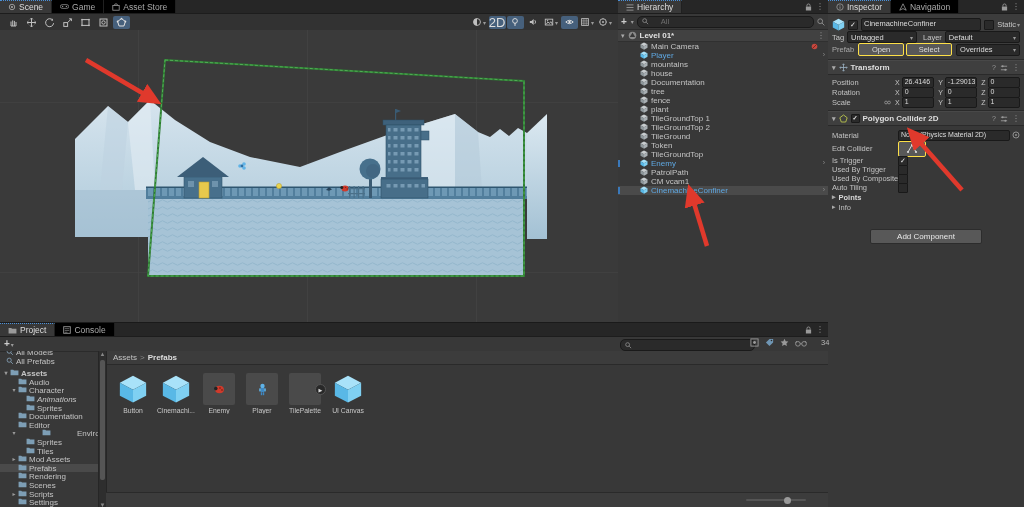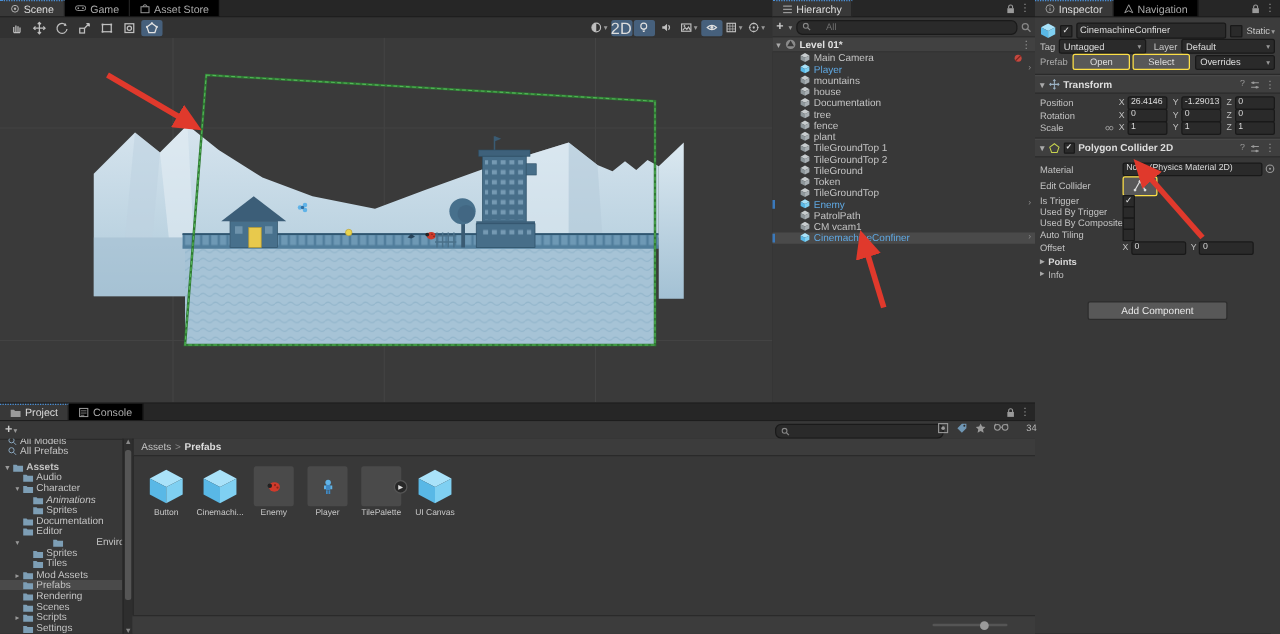--- a/index.html
+++ b/index.html
@@ -56,21 +56,21 @@
   .drop{background:#2a2a2a;border:1px solid #191919;border-radius:2px;color:#ddd;font-size:7.5px;
         display:inline-flex;align-items:center;height:10px;padding:0 3px;justify-content:space-between}
   #add-component{width:110px;height:13px;margin:14px auto 0;background:#585858;border:1px solid #2c2c2c;
                  border-radius:2px;color:#e8e8e8;font-size:8px;display:flex;align-items:center;justify-content:center}
   
   #project-panel{left:0;top:322px;width:828px;height:185px;background:#383838;border-top:1px solid #1a1a1a}
   #proj-toolbar{height:14px;background:#383838;border-bottom:1px solid #2b2b2b;display:flex;align-items:center;padding:0 4px;position:relative}
   #proj-search{position:absolute;left:620px;width:125px;height:10px;top:2px}
   .proj-ricons{position:absolute;left:750px;top:1px;display:flex;align-items:center;gap:6px;color:#9a9a9a}
   #project-tree{position:absolute;left:0;top:28px;width:98px;bottom:0;overflow:hidden}
-  .trow{height:8.6px;display:flex;align-items:flex-end;font-size:8px;color:#c4c4c4;white-space:nowrap;position:relative}
+  .trow{height:8.6px;display:flex;align-items:flex-start;font-size:8px;color:#c4c4c4;white-space:nowrap;position:relative}
   .trow .fold{width:8px;text-align:center;color:#9a9a9a;font-size:6px;flex:0 0 auto}
   .trow .fo{margin-right:2px;flex:0 0 auto}
   .trow.selected{background:#4a4a4a}
   #tree-scrollbar{position:absolute;left:98px;top:28px;width:7px;bottom:0;background:#2e2e2e;border-left:1px solid #262626}
   #tree-scrollbar .thumb{position:absolute;left:1px;right:1px;top:9px;height:120px;background:#555;border-radius:2px}
   #tree-scrollbar .arr{position:absolute;left:0;width:100%;text-align:center;font-size:6px;color:#888}
   #proj-right{position:absolute;left:106px;top:28px;right:0;bottom:15px;border-left:1px solid #262626}
   #breadcrumb{height:13px;background:#3c3c3c;border-bottom:1px solid #2a2a2a;display:flex;align-items:center;gap:3px;
               padding:0 6px;font-size:8px;color:#c4c4c4}
   #breadcrumb .cur{font-weight:bold;color:#ddd}
@@ -679,27 +679,20 @@
         </div>
         <div class="insp-row" style="height: 9px;">
           <span class="insp-label">Used By Composite</span>
           <span class="chk"></span>
         </div>
         <div class="insp-row" style="height: 9px;">
           <span class="insp-label">Auto Tiling</span>
           <span class="chk"></span>
         </div>
       </div>
-    <div class="insp-row" style="height:12px">
-      <span class="insp-label">Offset</span>
-      <span class="axis" style="margin-left:0">X</span>
-      <div class="fld" style="width:38px">0</div>
-      <span class="axis">Y</span>
-      <div class="fld" style="width:38px">0</div>
-    </div>
     <div class="insp-row" style="height:10px;font-weight:bold;color:#d8d8d8">
       <span class="foldcaret" style="margin-right:3px">▸</span>
       <span style="font-size:7.5px">Points</span>
     </div>
     <div class="insp-row" style="height:10px;color:#bdbdbd">
       <span class="foldcaret" style="margin-right:3px">▸</span>
       <span style="font-size:7.5px">Info</span>
     </div>
   </div>
 
@@ -743,21 +736,21 @@
           <rect x="1" y="1" width="8" height="8" fill="none" stroke="#9a9a9a"></rect>
           <circle cx="5" cy="5" r="1.6" fill="#9a9a9a"></circle>
         </svg>
       <svg width="9" height="9" viewBox="0 0 10 10">
           <path d="M1,5l4,-4h4v4l-4,4z" fill="#6f96b4"></path>
           <circle cx="7.2" cy="2.8" r="0.9" fill="#2a2a2a"></circle>
         </svg>
       <svg width="9" height="9" viewBox="0 0 10 10">
           <path d="M5,0.8l1.3,2.7l3,0.4l-2.2,2.1l0.6,3l-2.7,-1.5l-2.7,1.5l0.6,-3l-2.2,-2.1l3,-0.4z" fill="#9a9a9a"></path>
         </svg>
-      <span style="display:inline-flex;align-items:flex-start;gap:14px">
+      <span style="display:inline-flex;align-items:flex-end;gap:14px">
         <svg width="12" height="7" viewBox="0 0 14 8">
             <circle cx="3.4" cy="4.4" r="2.7" fill="none" stroke="#9a9a9a"></circle>
             <circle cx="10.6" cy="4.4" r="2.7" fill="none" stroke="#9a9a9a"></circle>
             <path d="M6.1,4.4h1.8 M0.7,3L2,1.2 M13.3,3L12,1.2" stroke="#9a9a9a"></path>
           </svg>
         <span style="font-size:7.5px;color:#b8b8b8">34</span>
       </span>
     </div>
   </div>
   <div id="project-tree">

